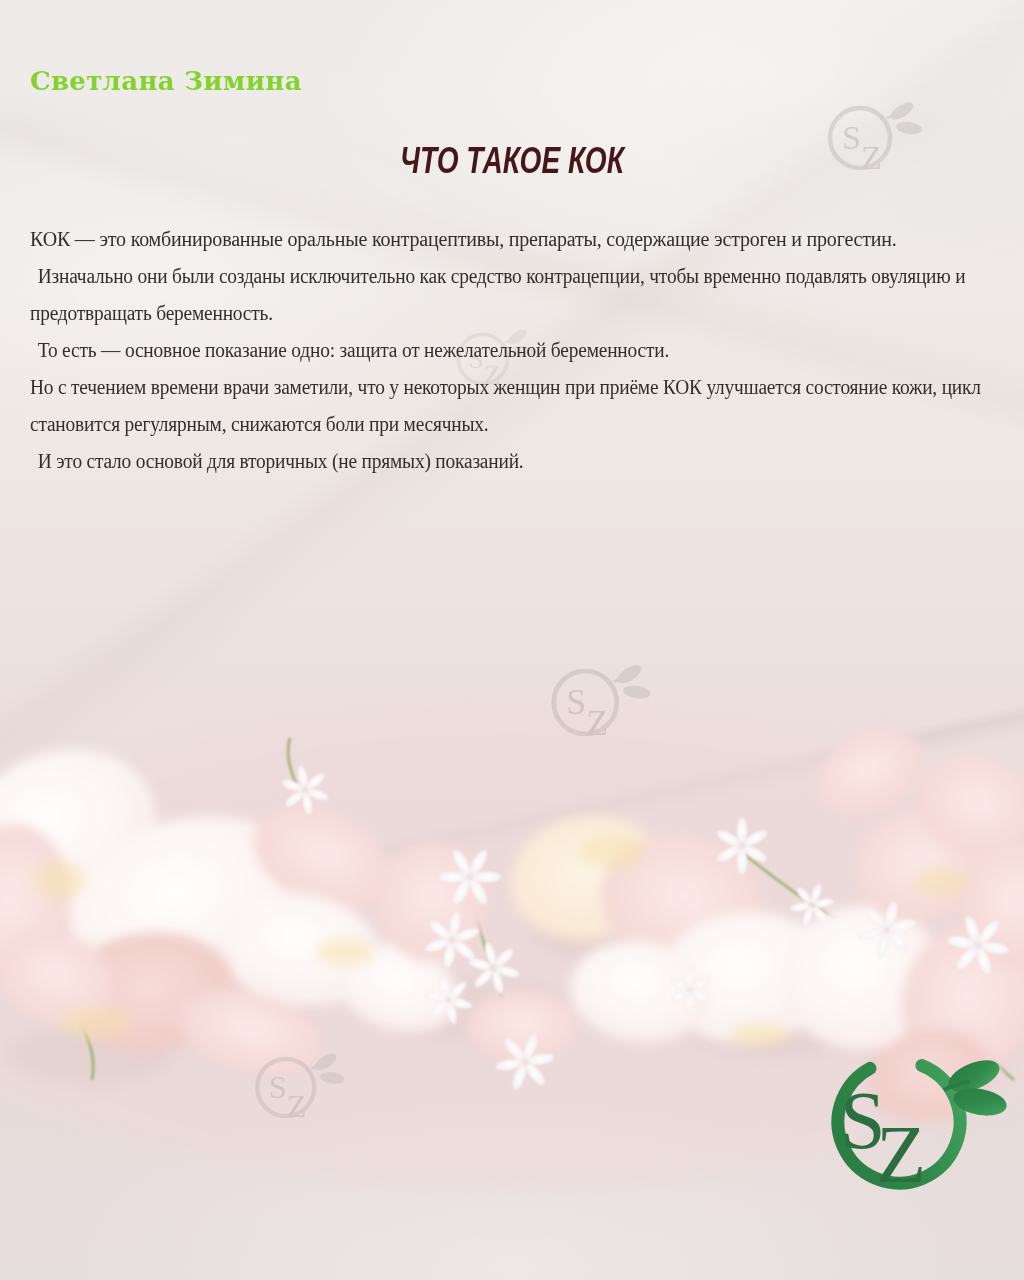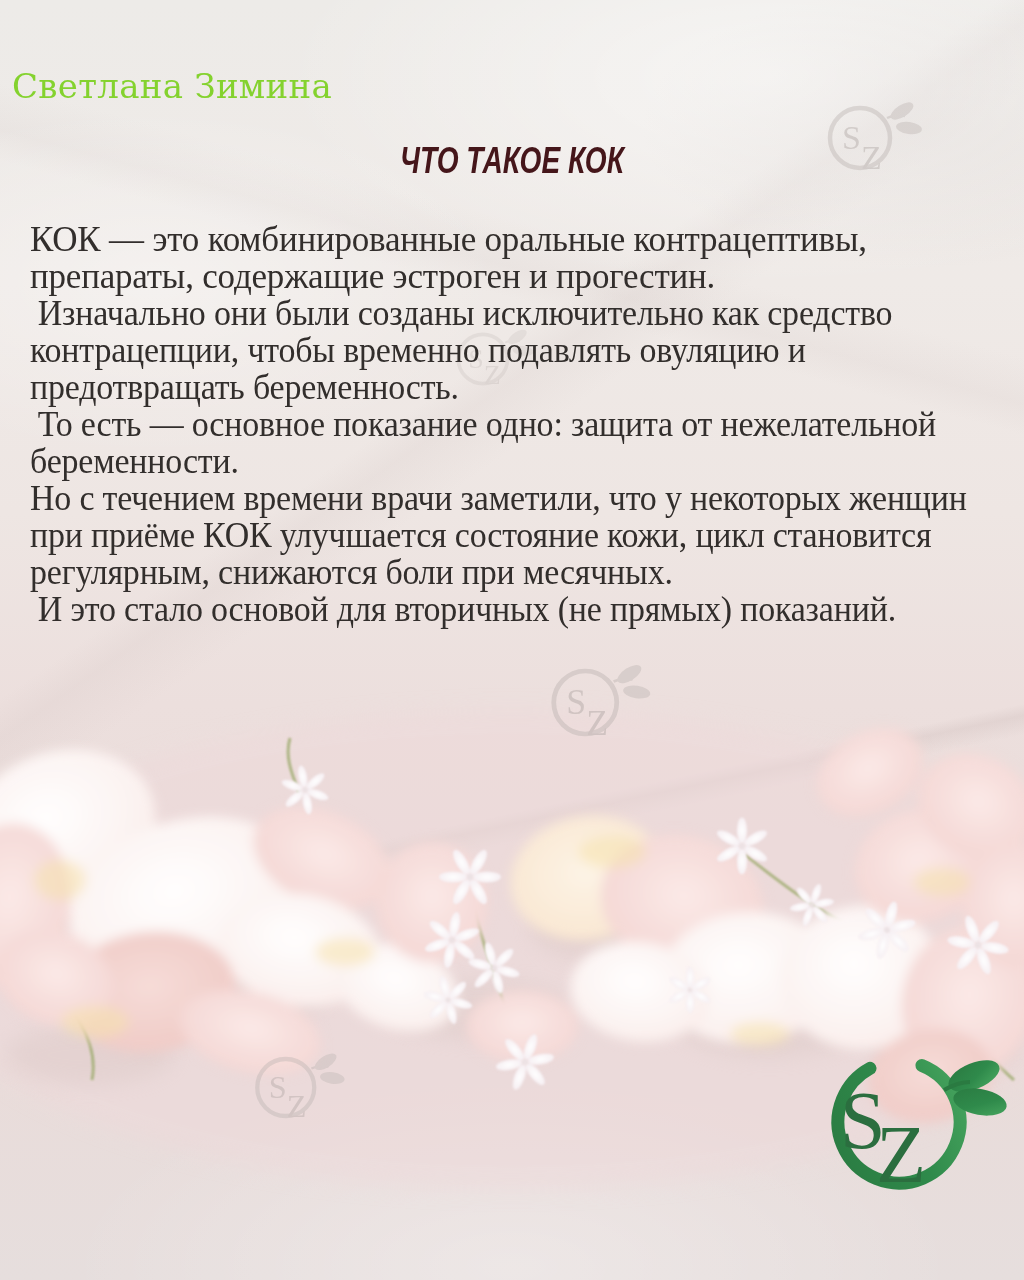--- a/index.html
+++ b/index.html
@@ -12,33 +12,33 @@
       radial-gradient(ellipse 500px 250px at 15% 22%, rgba(255,255,255,0.35), transparent 70%),
       radial-gradient(ellipse 400px 200px at 90% 10%, rgba(205,196,192,0.30), transparent 70%),
       radial-gradient(ellipse 600px 260px at 50% 99%, rgba(255,255,255,0.28), transparent 75%),
       linear-gradient(168deg, transparent 61.5%, rgba(186,167,165,0.20) 62.3%, transparent 63.6%),
       linear-gradient(145deg, transparent 35%, rgba(200,184,182,0.14) 37%, transparent 40.5%),
       linear-gradient(15deg, transparent 72%, rgba(201,186,184,0.12) 74%, transparent 77%),
       linear-gradient(to bottom,#edebe8 0%,#efeae7 22%,#eee6e3 40%,#ecdfdd 55%,#eadcda 70%,#e9dcda 84%,#e6dedd 100%);
   }
   .art{position:absolute;left:0;top:0;width:1024px;height:1280px;}
   .author{
-    position:absolute;left:12px;top:66px;
-    font-family:"DejaVu Serif",serif;font-weight:normal;
-    font-size:34px;color:#84d22e;letter-spacing:.3px;
+    position:absolute;left:30px;top:66px;
+    font-family:"DejaVu Serif",serif;font-weight:bold;
+    font-size:26px;color:#84d22e;letter-spacing:.3px;
   }
   .title{
     position:absolute;left:0;top:140px;width:1024px;text-align:center;
     font-family:"Liberation Sans",sans-serif;font-style:italic;font-weight:bold;
     font-size:36px;color:#45161a;letter-spacing:0px;
     transform:scaleX(.78);transform-origin:50% 50%;
   }
   .body-text{
     position:absolute;left:30px;top:221px;width:962px;
-    font-size:35px;line-height:37px;color:#322e2c;letter-spacing:-0.2px;
+    font-size:20px;line-height:37px;color:#322e2c;letter-spacing:-0.2px;
   }
   .body-text p{margin:0;padding:0;}
   .body-text p.indent{text-indent:8px;}
   .body-text p.narrow{transform:scaleX(.97);transform-origin:0 50%;width:103%;}
 </style>
 </head>
 <body>
 
 <div class="canvas">
 

